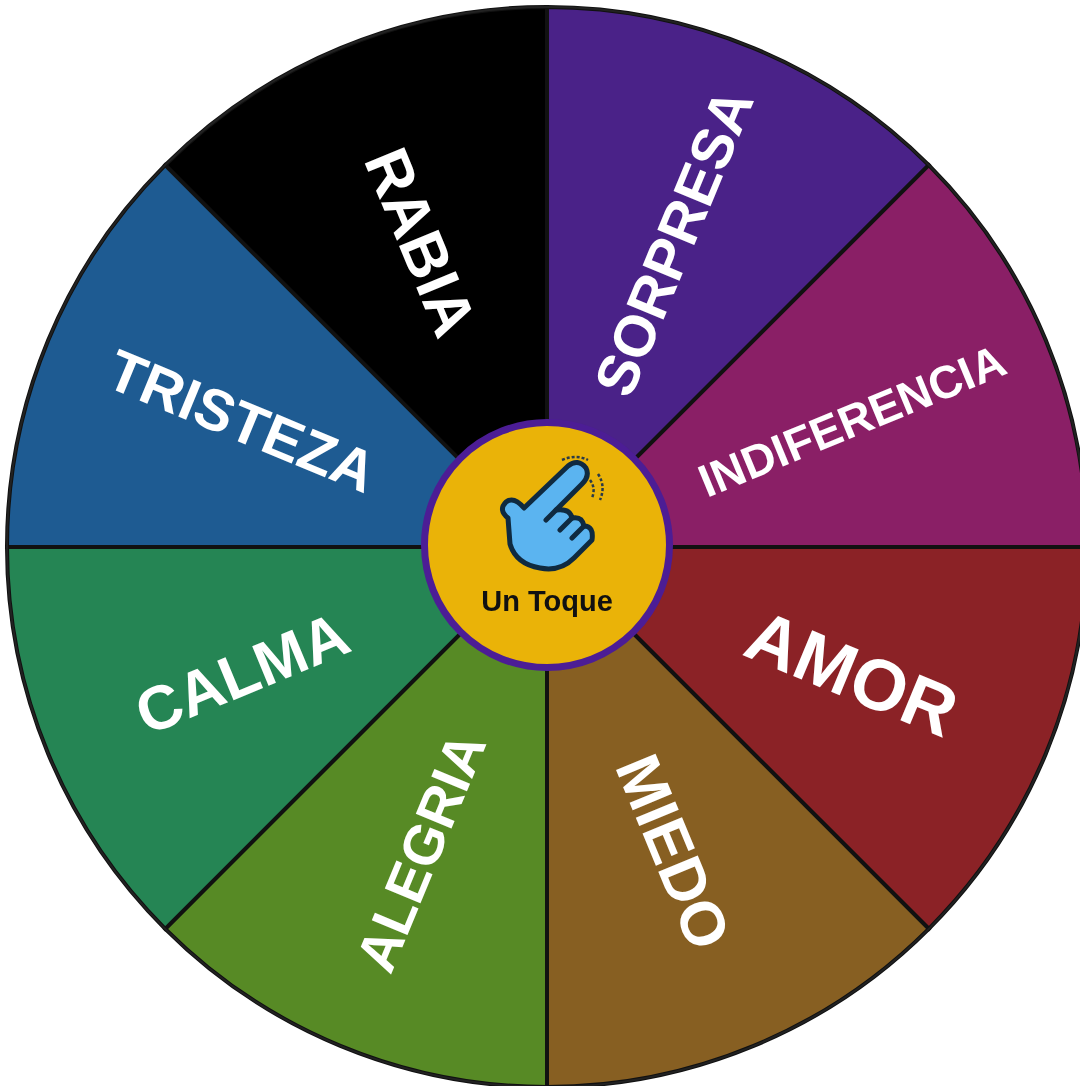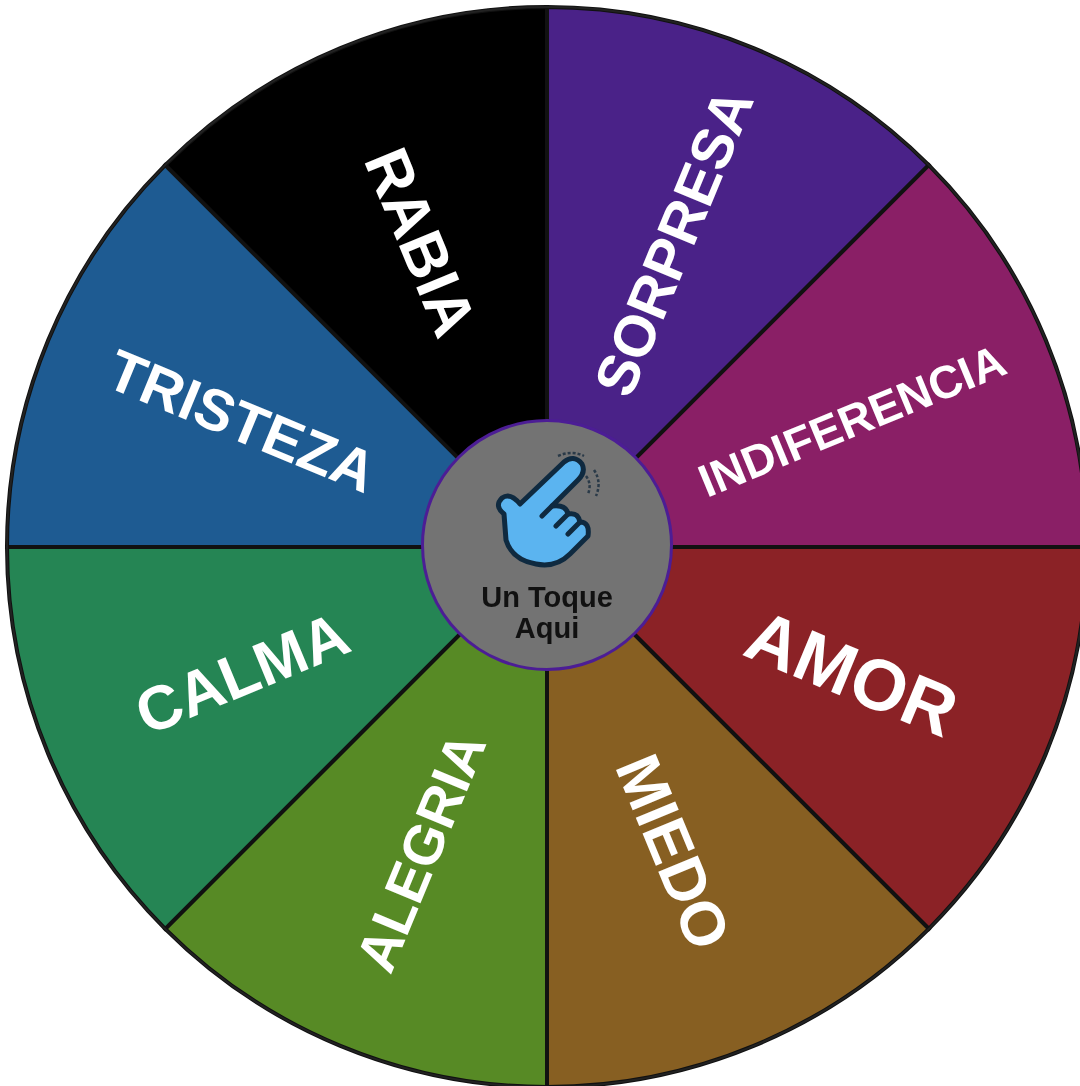--- a/index.html
+++ b/index.html
@@ -1,19 +1,19 @@
 <!DOCTYPE html>
 <html><head>
   <meta charset="utf-8">
   <style>
     html, body { margin:0; padding:0; background:#ffffff; }
     body { width:1080px; height:1086px; overflow:hidden; position:relative; font-family:"Liberation Sans", sans-serif; }
     #wheel { position:absolute; left:0; top:0; width:1080px; height:1086px; }
     .seg-label { font-family:"Liberation Sans", sans-serif; font-weight:700; fill:#ffffff; }
-    .center-btn { position:absolute; left:421px; top:419px; width:252px; height:252px; border-radius:50%; background:#737373; border:3px solid #4c1d95; box-sizing:border-box; cursor:pointer; }
+    .center-btn { position:absolute; left:421px; top:419px; width:252px; height:252px; border-radius:50%; background:#eab308; border:7px solid #4c1d95; box-sizing:border-box; cursor:pointer; }
     .center-text { position:absolute; left:0; right:0; top:160px; text-align:center; font-family:"Liberation Sans", sans-serif; font-weight:700; font-size:29px; line-height:31px; color:#111; }
     .hand { position:absolute; left:62px; top:22px; width:130px; height:140px; }
   </style>
 </head>
 <body>
 
 <svg id="wheel" viewBox="0 0 1080 1086" xmlns="http://www.w3.org/2000/svg">
   <g id="wedges" stroke="#111" stroke-width="4">
       <path d="M547,547 L165.2,165.2 A540,540 0 0 1 547.0,7.0 Z" fill="#000000"></path>
       <path d="M547,547 L547.0,7.0 A540,540 0 0 1 928.8,165.2 Z" fill="#4a2288"></path>
@@ -43,15 +43,14 @@
       <path d="M72 12 Q86 6 98 12"></path>
       <path d="M76 20 Q86 14 94 20"></path>
       <path d="M108 26 Q116 38 110 52"></path>
       <path d="M100 32 Q106 40 102 50"></path>
     </g>
     <path d="M18 70 Q8 62 16 54 Q24 48 34 60 L78 18 Q88 10 96 20 Q100 28 92 36 L66 62 Q80 60 82 70 Q92 68 94 78 Q104 78 102 92 L84 110 Q70 124 50 120 Q26 116 20 96 Z" fill="#5bb4f0" stroke="#0f2a40" stroke-width="5" stroke-linejoin="round"></path>
     <path d="M66 62 L56 72 M82 70 L70 82 M94 78 L82 90" stroke="#0f2a40" stroke-width="5" stroke-linecap="round"></path>
   </svg>
   <div class="center-text">
     <div>Un Toque</div>
-    <div>Aqui</div>
   </div>
 </div>
 
 </body></html>

